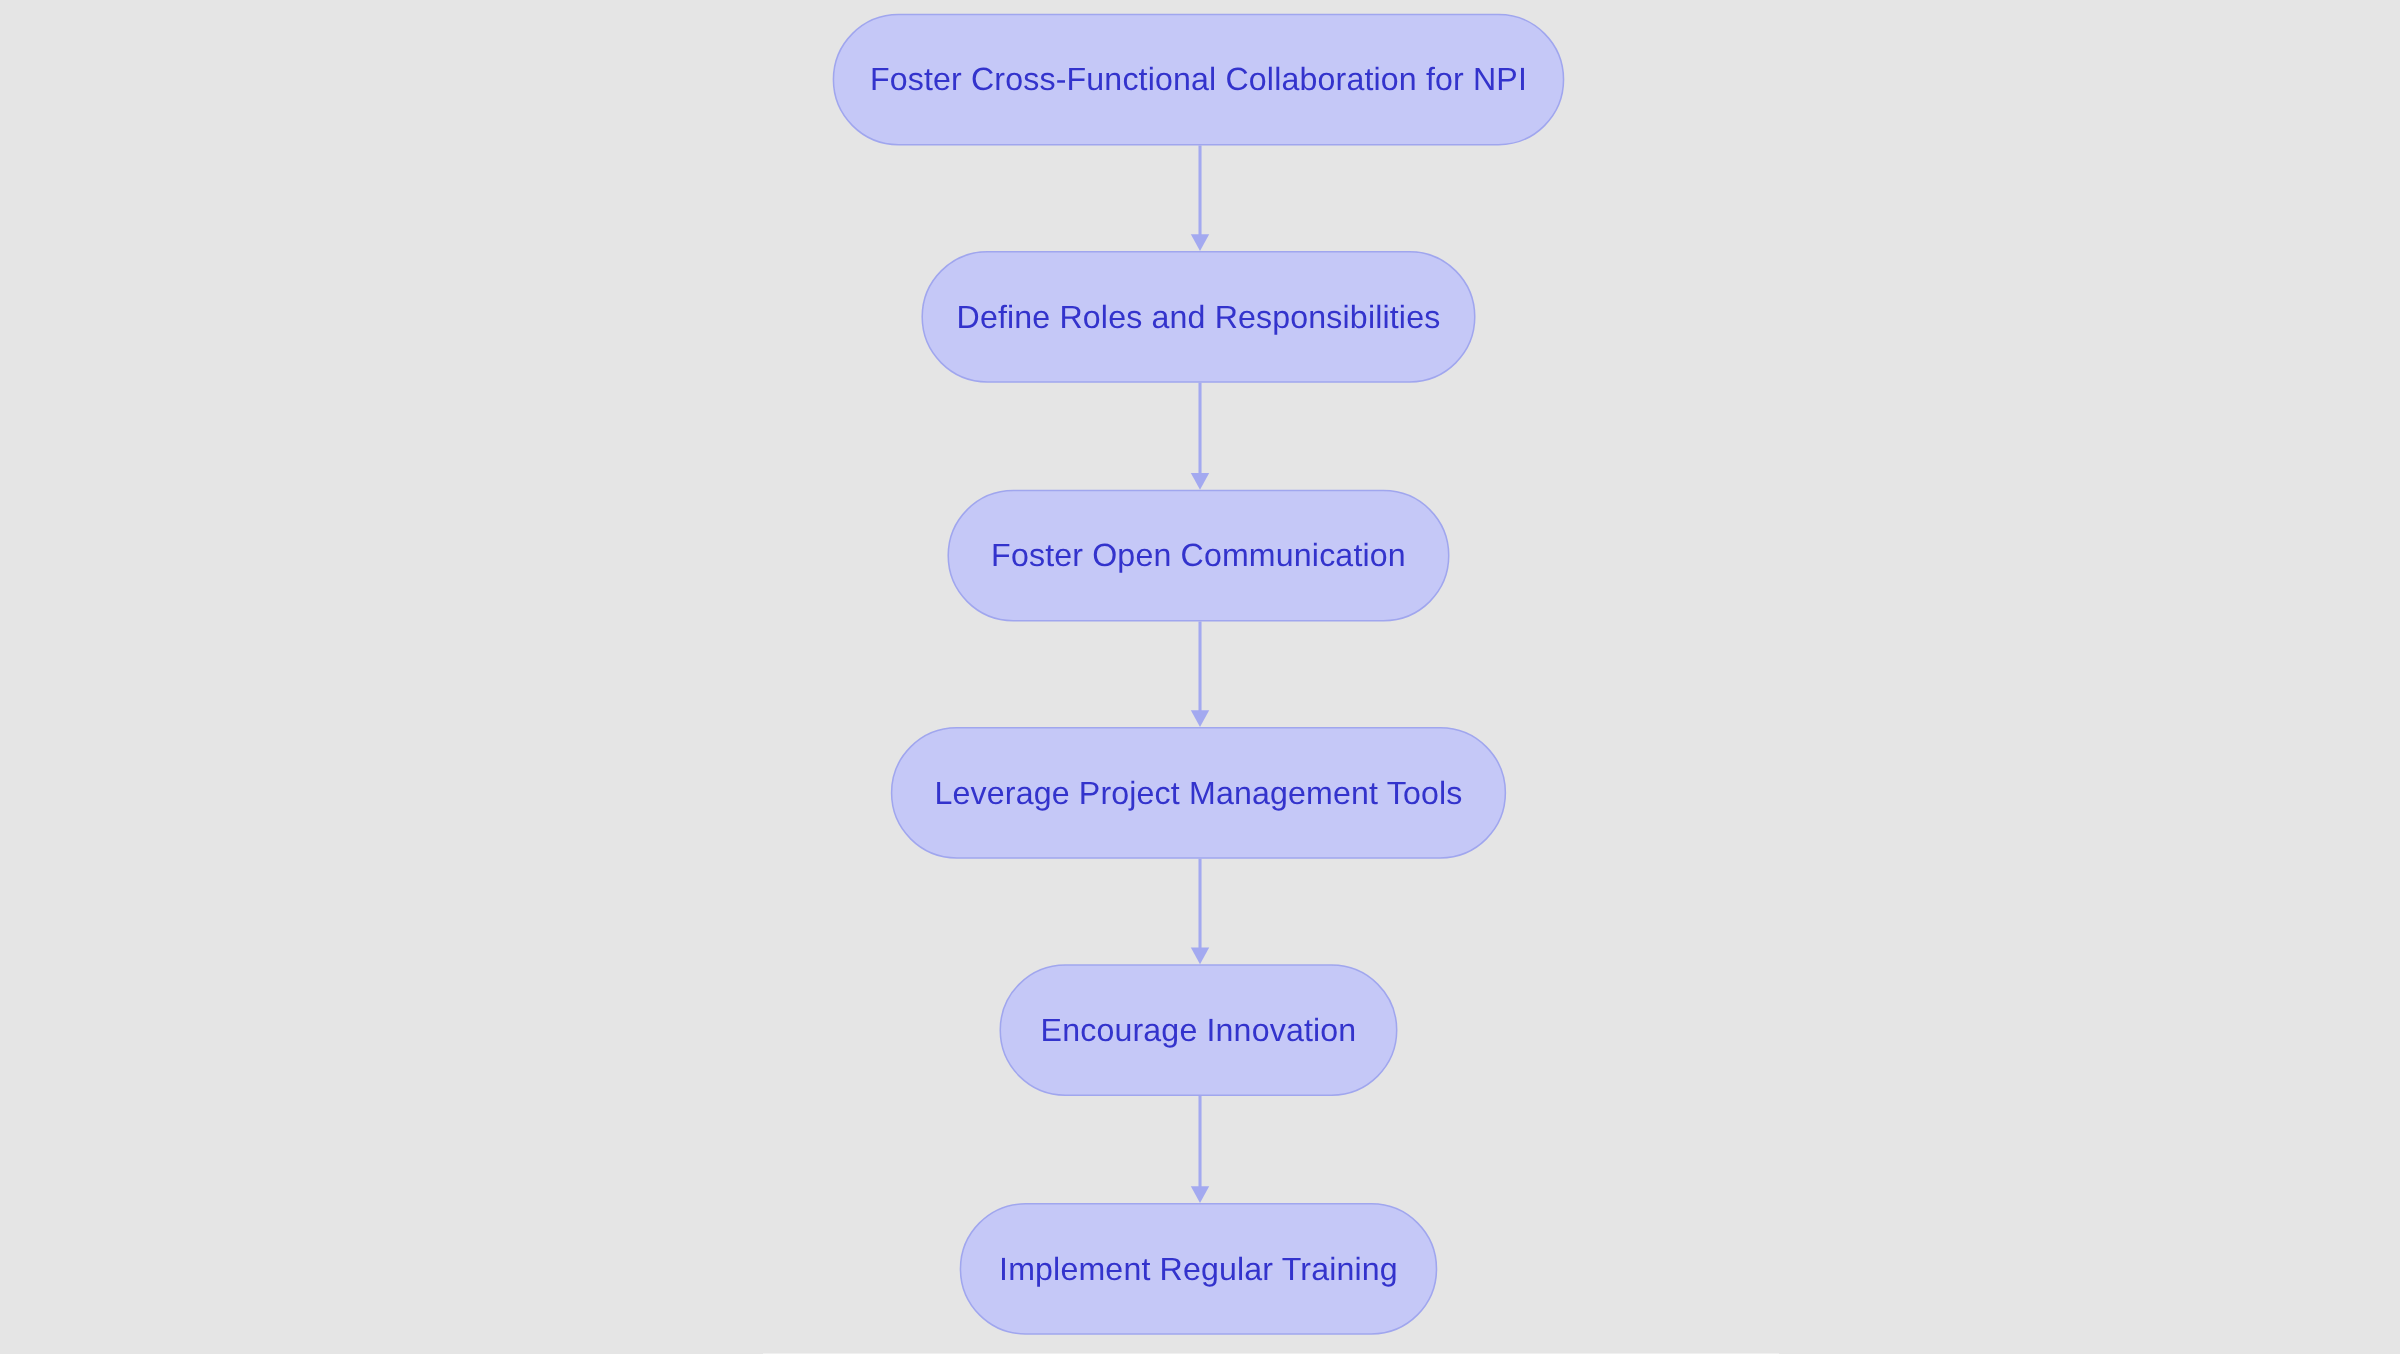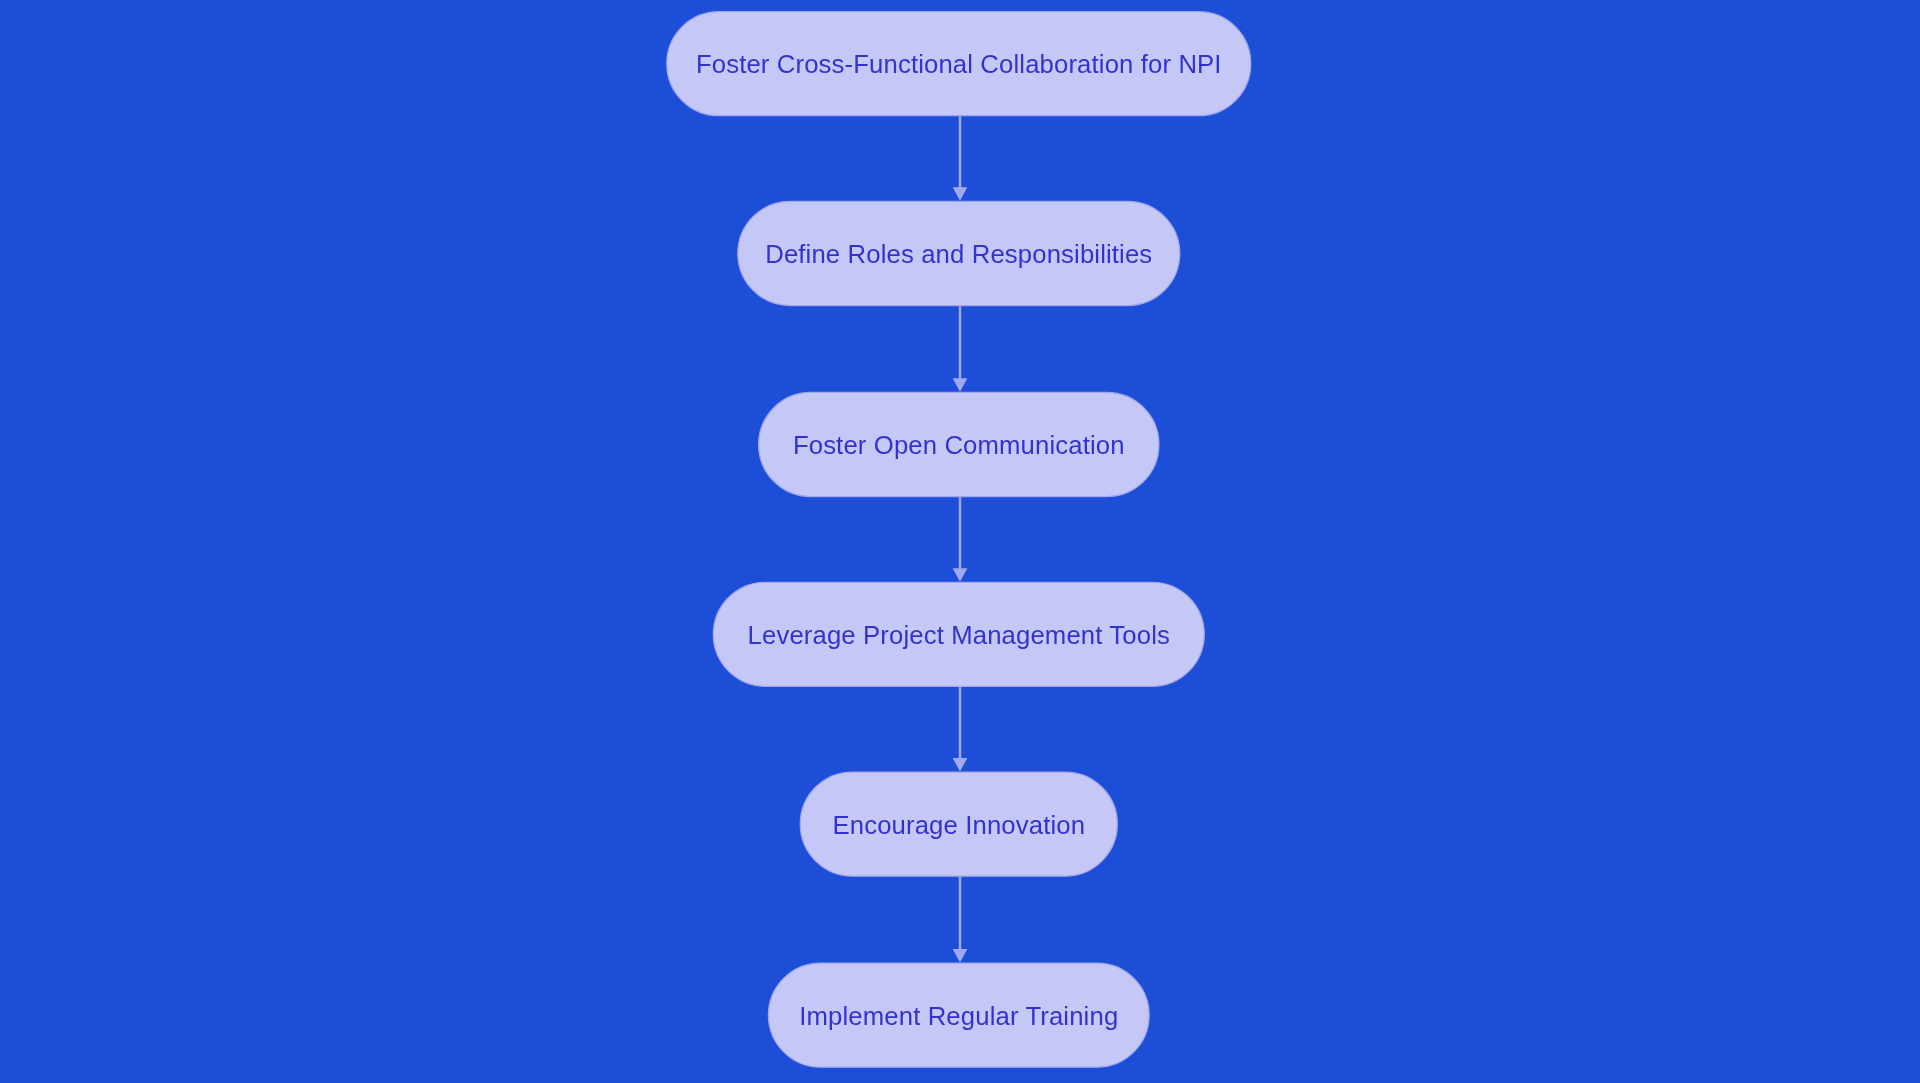--- a/index.html
+++ b/index.html
@@ -75,21 +75,21 @@
     width: 0;
     height: 0;
     border-left: 6px solid transparent;
     border-right: 6px solid transparent;
     border-top: 11px solid #a3a9f0;
   }
 </style>
 </head>
 <body>
 
-<div id="flowchart-canvas" style="background: #1d4ed8;">
+<div id="flowchart-canvas" style="background: #e5e5e5;">
   <div id="diagram-stage">
 
     <div class="connector" style="left: 783px; top: 95px; width: 2px; height: 69px;">
       <div class="connector-line" style="height: 59px; background: rgb(163, 169, 240);"></div>
       <div class="connector-head" style="top: 58px; border-top-color: rgb(163, 169, 240);"></div>
     </div>
     <div class="connector" style="left: 783px; top: 250px; width: 2px; height: 70px;">
       <div class="connector-line" style="height: 60px; background: rgb(163, 169, 240);"></div>
       <div class="connector-head" style="top: 59px; border-top-color: rgb(163, 169, 240);"></div>
     </div>

